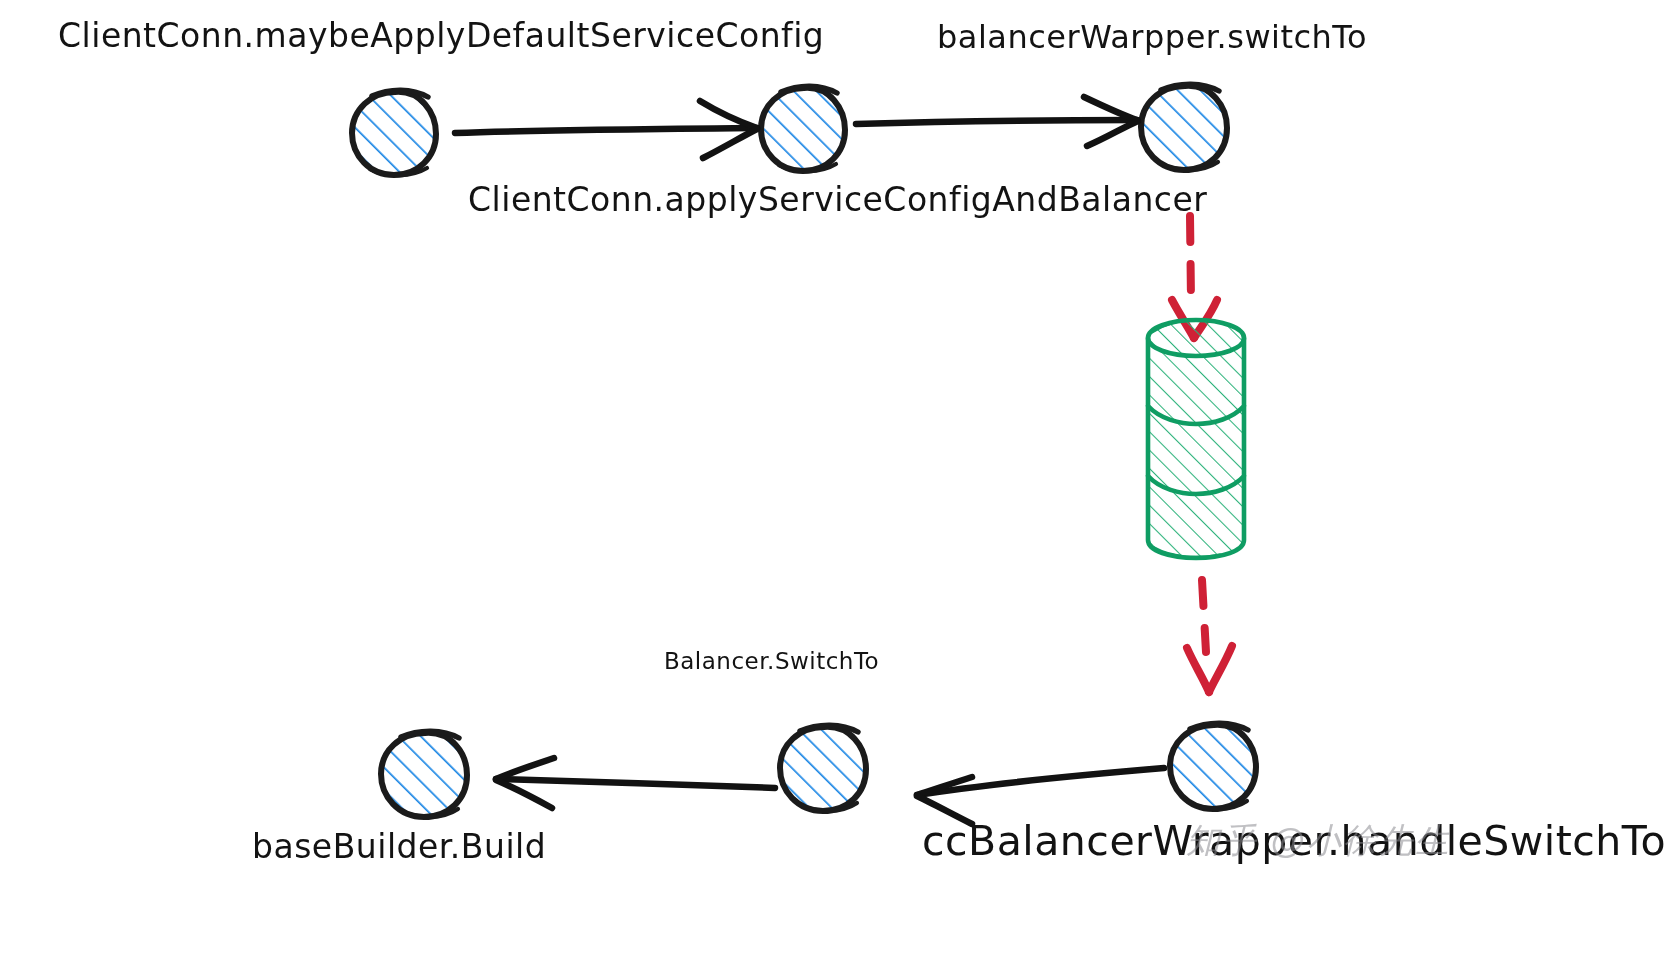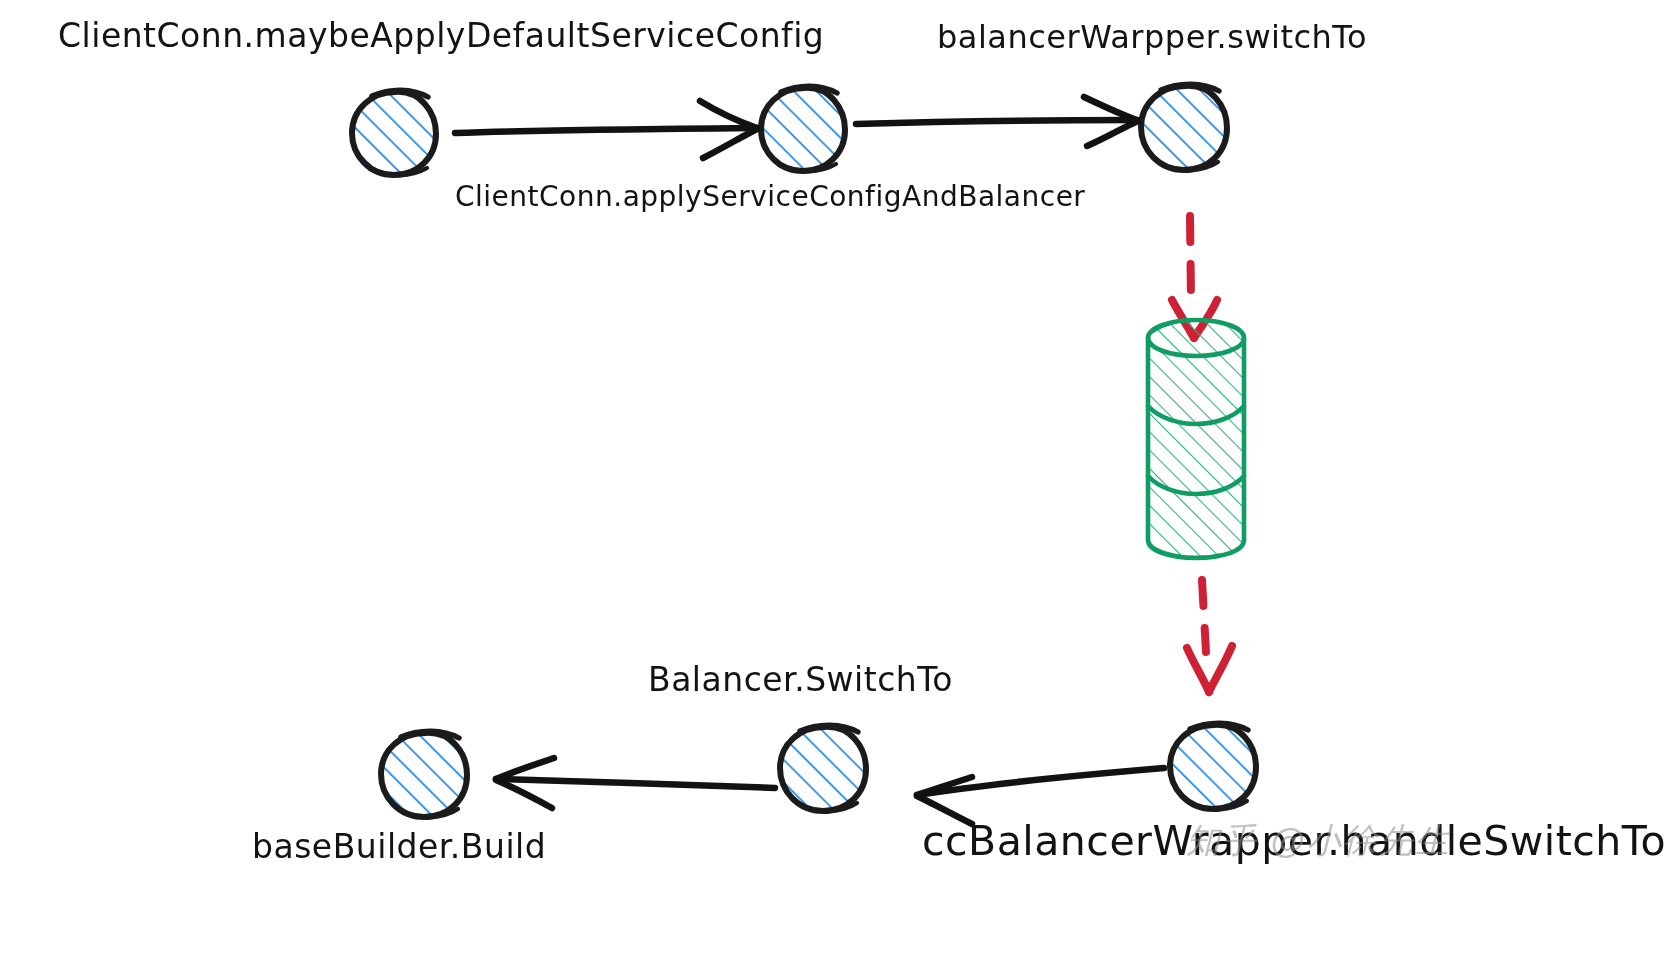--- a/index.html
+++ b/index.html
@@ -14,22 +14,22 @@
   .lbl{
     position:absolute;
     font-family:"DejaVu Sans", sans-serif;
     color:#131313;
     white-space:nowrap;
     letter-spacing:0.5px;
     font-weight:400;
   }
   #lbl-maybe-apply{left:18px;  top:16px;  font-size:33px;margin-left:40px;}
   #lbl-balancer-warpper{left:937px; top:18px; font-size:32px;text-align:center;}
-  #lbl-apply-sc-bal{left:455px; top:180px; font-size:28px;}
-  #lbl-balancer-switchto{left:648px; top:648px; font-size:33px;margin-top:12px;}
+  #lbl-apply-sc-bal{left:468px; top:180px; font-size:33px;}
+  #lbl-balancer-switchto{left:664px; top:648px; font-size:23px;}
   #lbl-base-builder{left:252px; top:827px; font-size:33px;}
   #lbl-cc-balancer{left:922px; top:817px; font-size:41px;}
 
   #watermark{
     position:absolute;
     left:1186px; top:818px;
     font-size:34px;
     color:rgba(140,140,145,0.55);
     font-family:"DejaVu Sans", sans-serif;
     white-space:nowrap;

